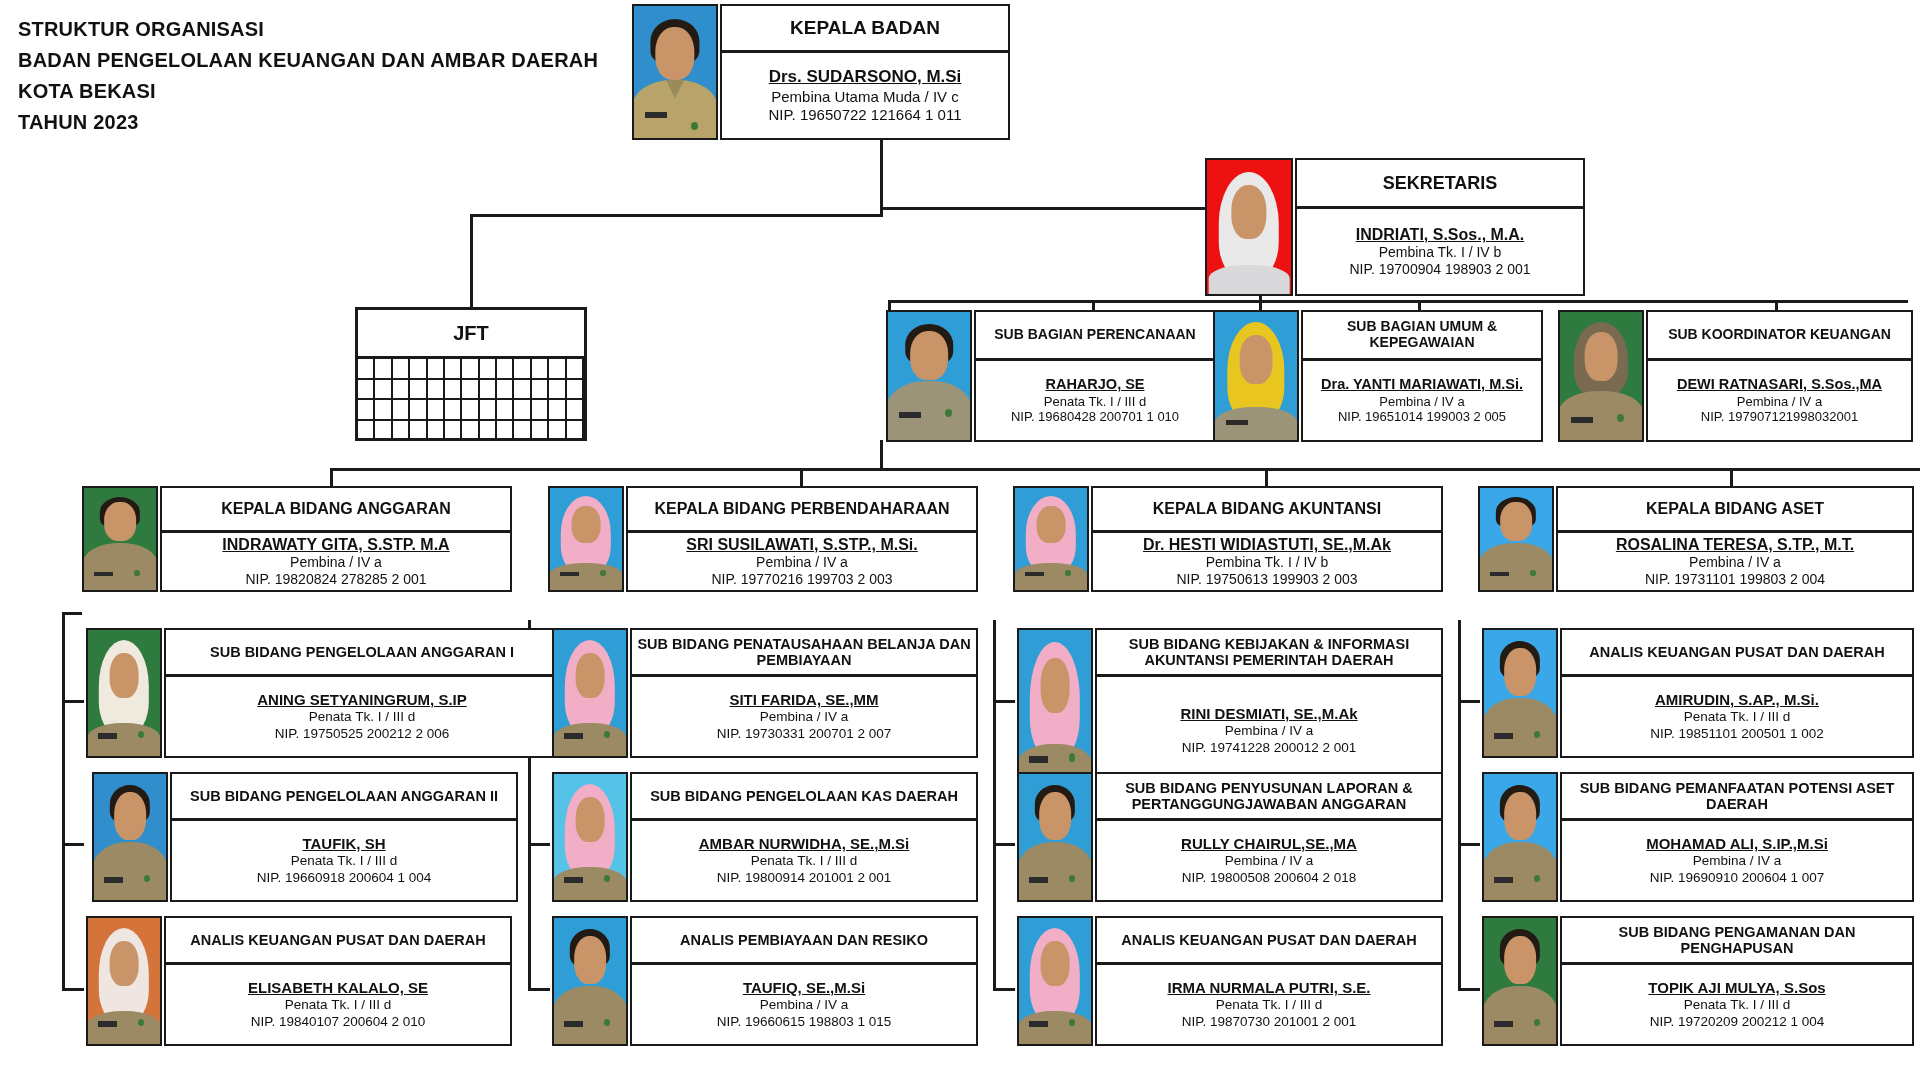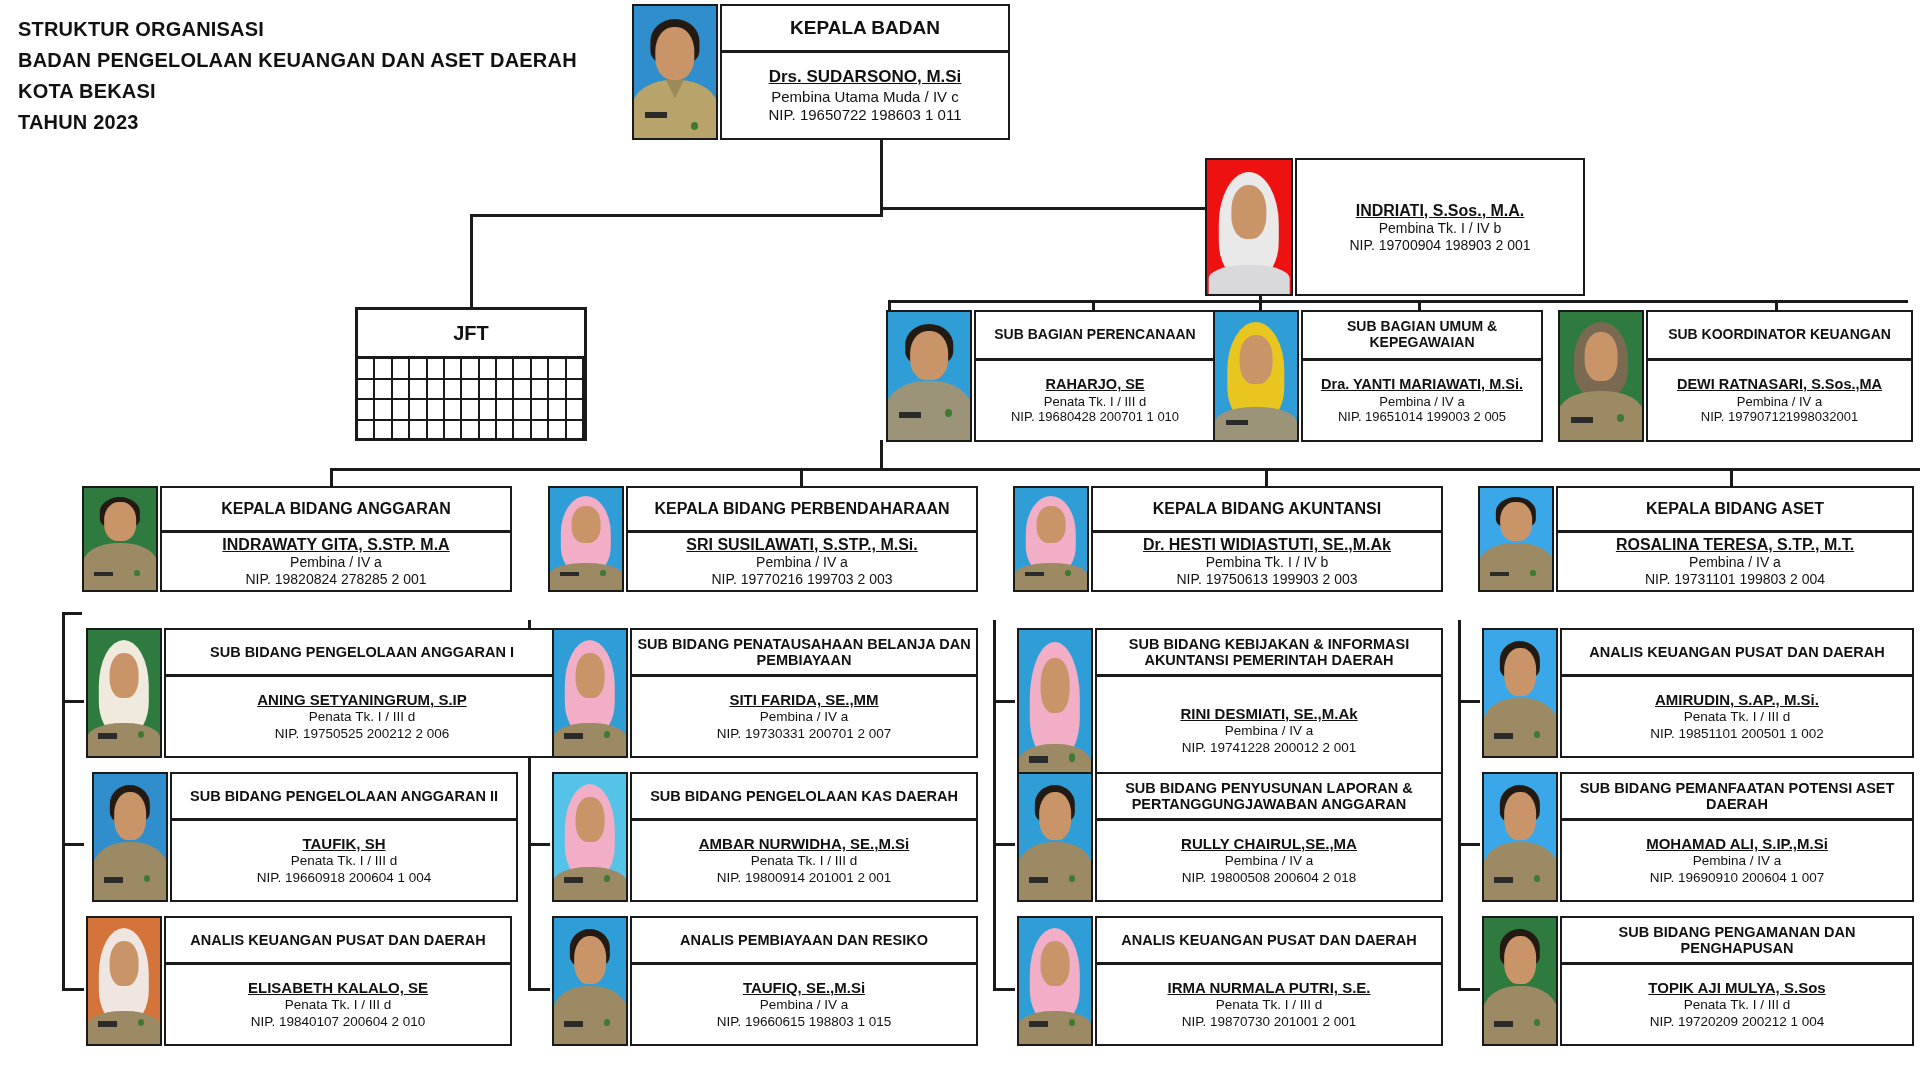--- a/index.html
+++ b/index.html
@@ -127,21 +127,21 @@
   .lnv{width:3px;}
   .lnh{height:3px;}
 </style>
 </head>
 <body>
 
 <div id="root">
 
   <div class="title-block">
     <div class="title-line">STRUKTUR ORGANISASI</div>
-    <div class="title-line">BADAN PENGELOLAAN KEUANGAN DAN ASET DAERAH</div>
+    <div class="title-line">BADAN PENGELOLAAN KEUANGAN DAN AMBAR DAERAH</div>
     <div class="title-line">KOTA BEKASI</div>
     <div class="title-line">TAHUN 2023</div>
   </div>
 
   <div class="ln lnv" style="left:880px;top:138px;height:72px;"></div>
 
   <div class="ln lnh" style="left:880px;top:207px;width:382px;"></div>
   <div class="ln lnv" style="left:1259px;top:207px;height:158px;"></div>
 
   <div class="ln lnv" style="left:880px;top:207px;height:10px;"></div>
@@ -191,33 +191,34 @@
       <div class="body" style="width:104%;height:44%;"></div>
       <div class="collar" style="top:56%;"></div>
       <div class="nametag" style="top:80%;"></div>
       <div class="badge" style="top:88%;"></div>
     </div>
     <div class="textbox">
       <div class="tb-title">KEPALA BADAN</div>
       <div class="tb-body">
         <div class="tb-name">Drs. SUDARSONO, M.Si</div>
         <div class="tb-rank">Pembina Utama Muda / IV c</div>
-        <div class="tb-nip">NIP. 19650722 198603 1 011</div>
+        <div class="tb-nip">NIP. 19650722 121664 1 011</div>
       </div>
     </div>
   </div>
 
   <div class="card lvl2" style="left:1205px;top:158px;width:380px;height:138px;">
     <div class="photo" style="width:88px;">
       <div class="bg" style="background:#ee1111;"></div>
       <div class="hijab" style="top:9%;width:72%;height:78%;background:#e9e9ea;"></div>
       <div class="head" style="top:19%;width:42%;height:40%;"></div>
       <div class="body" style="width:96%;height:22%;background:#d9d9dc;"></div>
     </div>
     <div class="textbox">
+      <div class="tb-title">SEKRETARIS</div>
       <div class="tb-body">
         <div class="tb-name">INDRIATI, S.Sos., M.A.</div>
         <div class="tb-rank">Pembina Tk. I / IV b</div>
         <div class="tb-nip">NIP. 19700904 198903 2 001</div>
       </div>
     </div>
   </div>
 
   <div class="jft" style="left:355px;top:307px;width:232px;height:134px;">
     <div class="jft-head">JFT</div>

